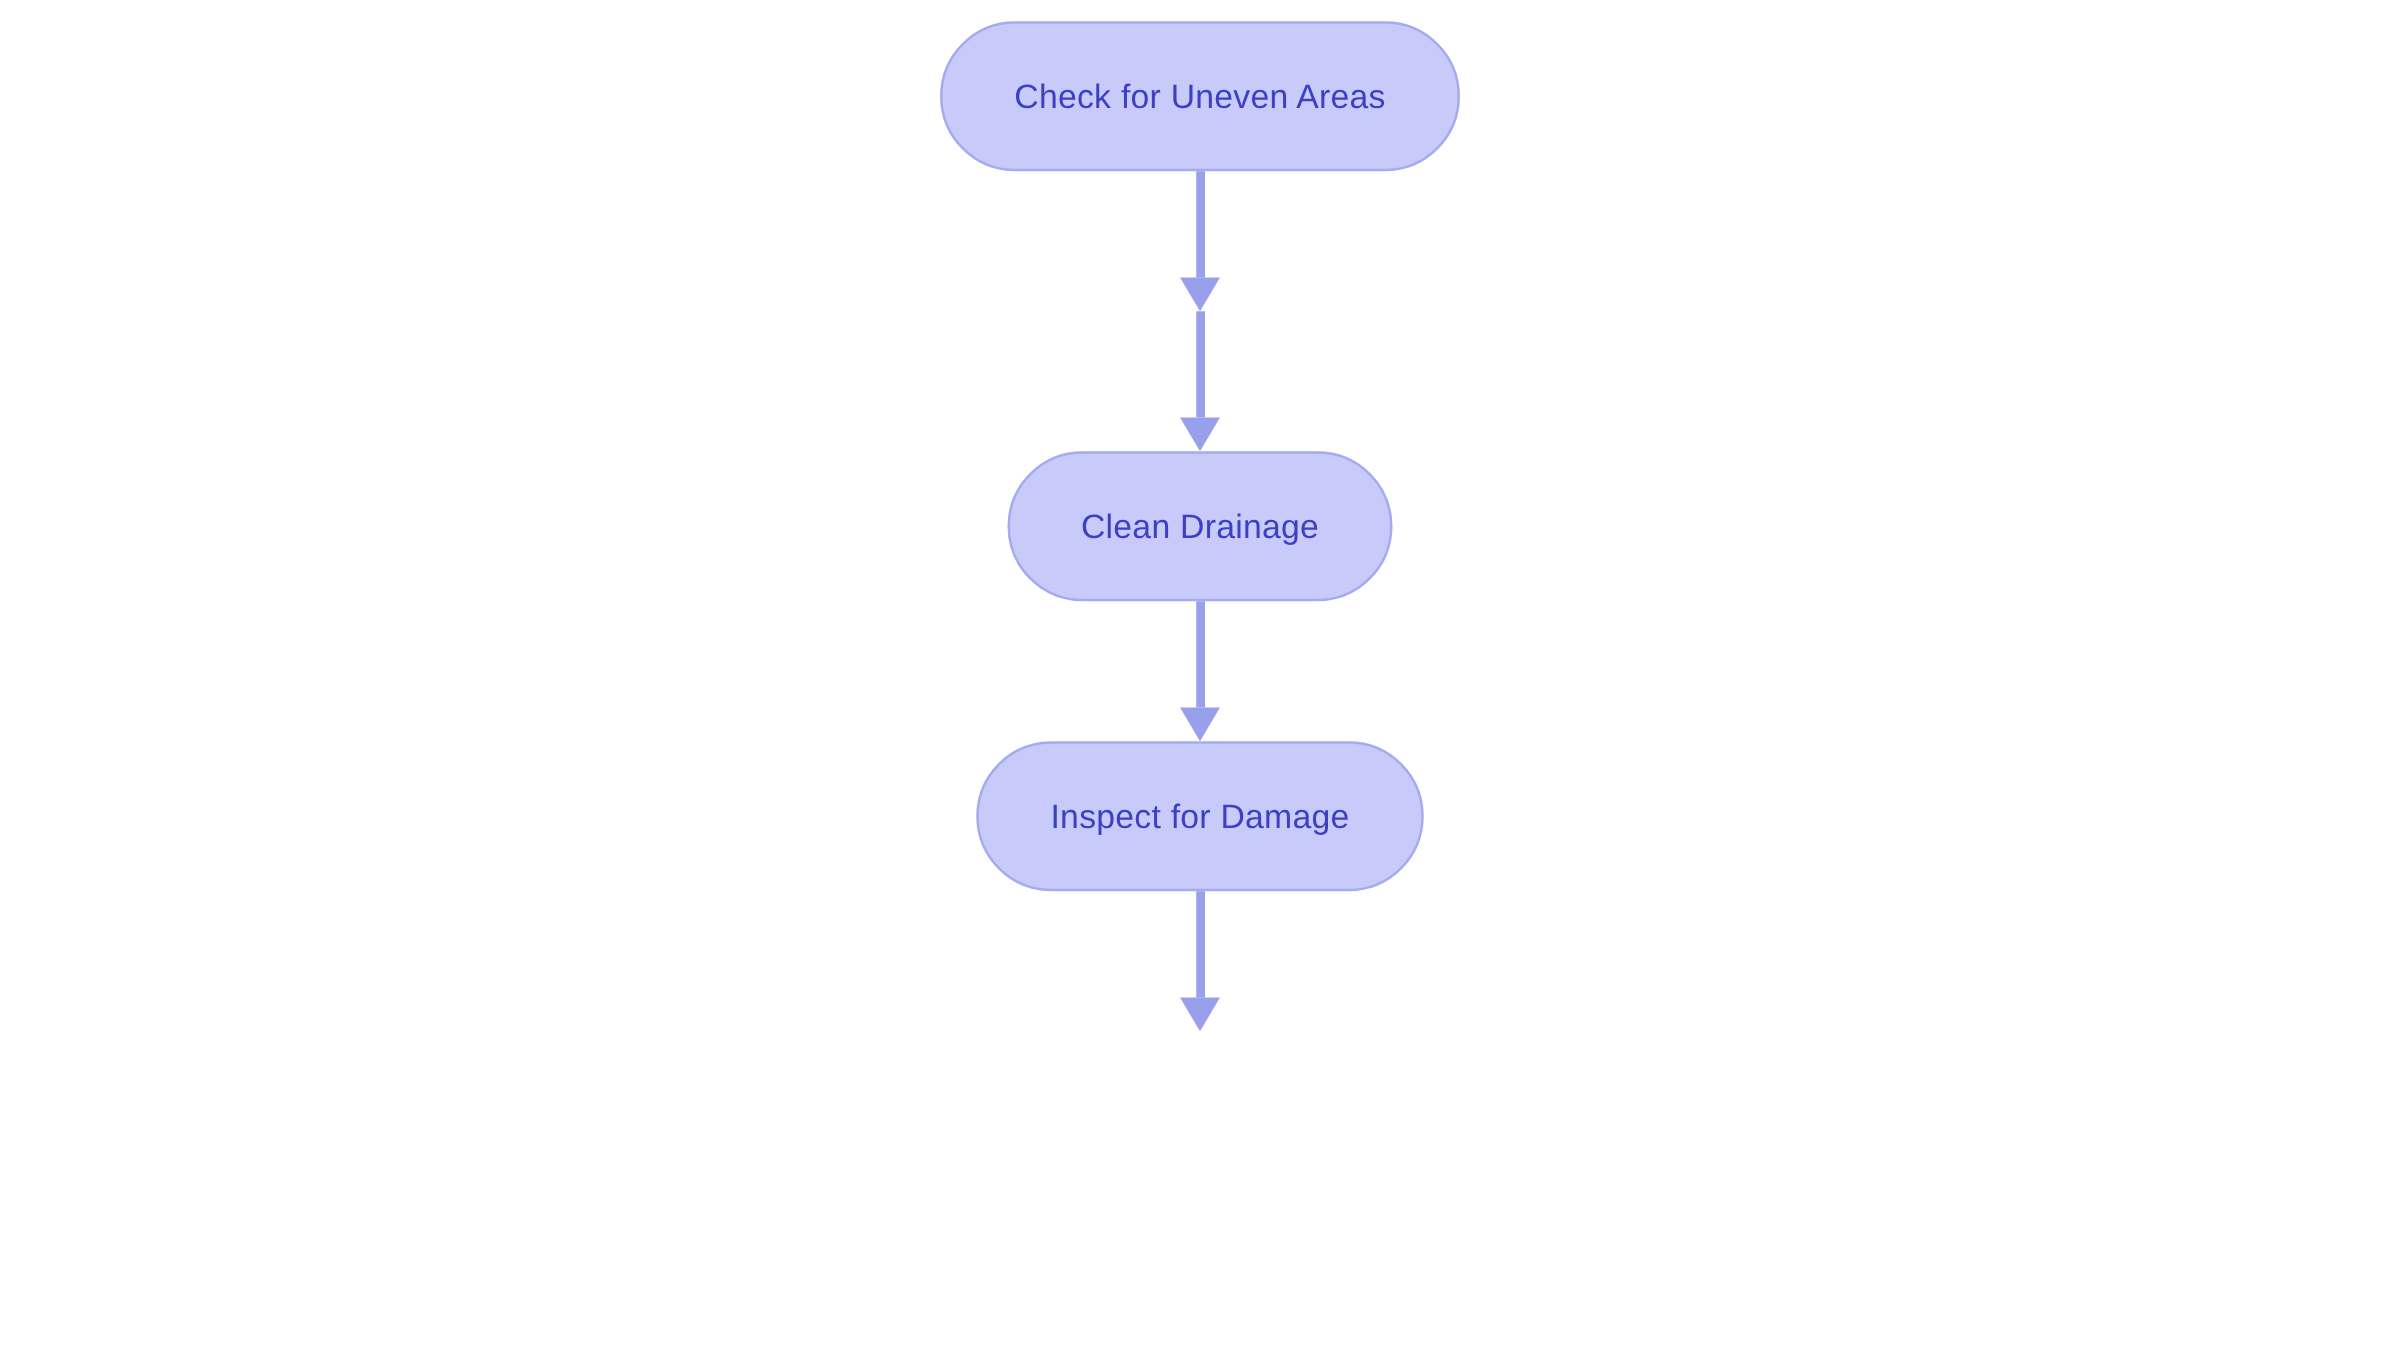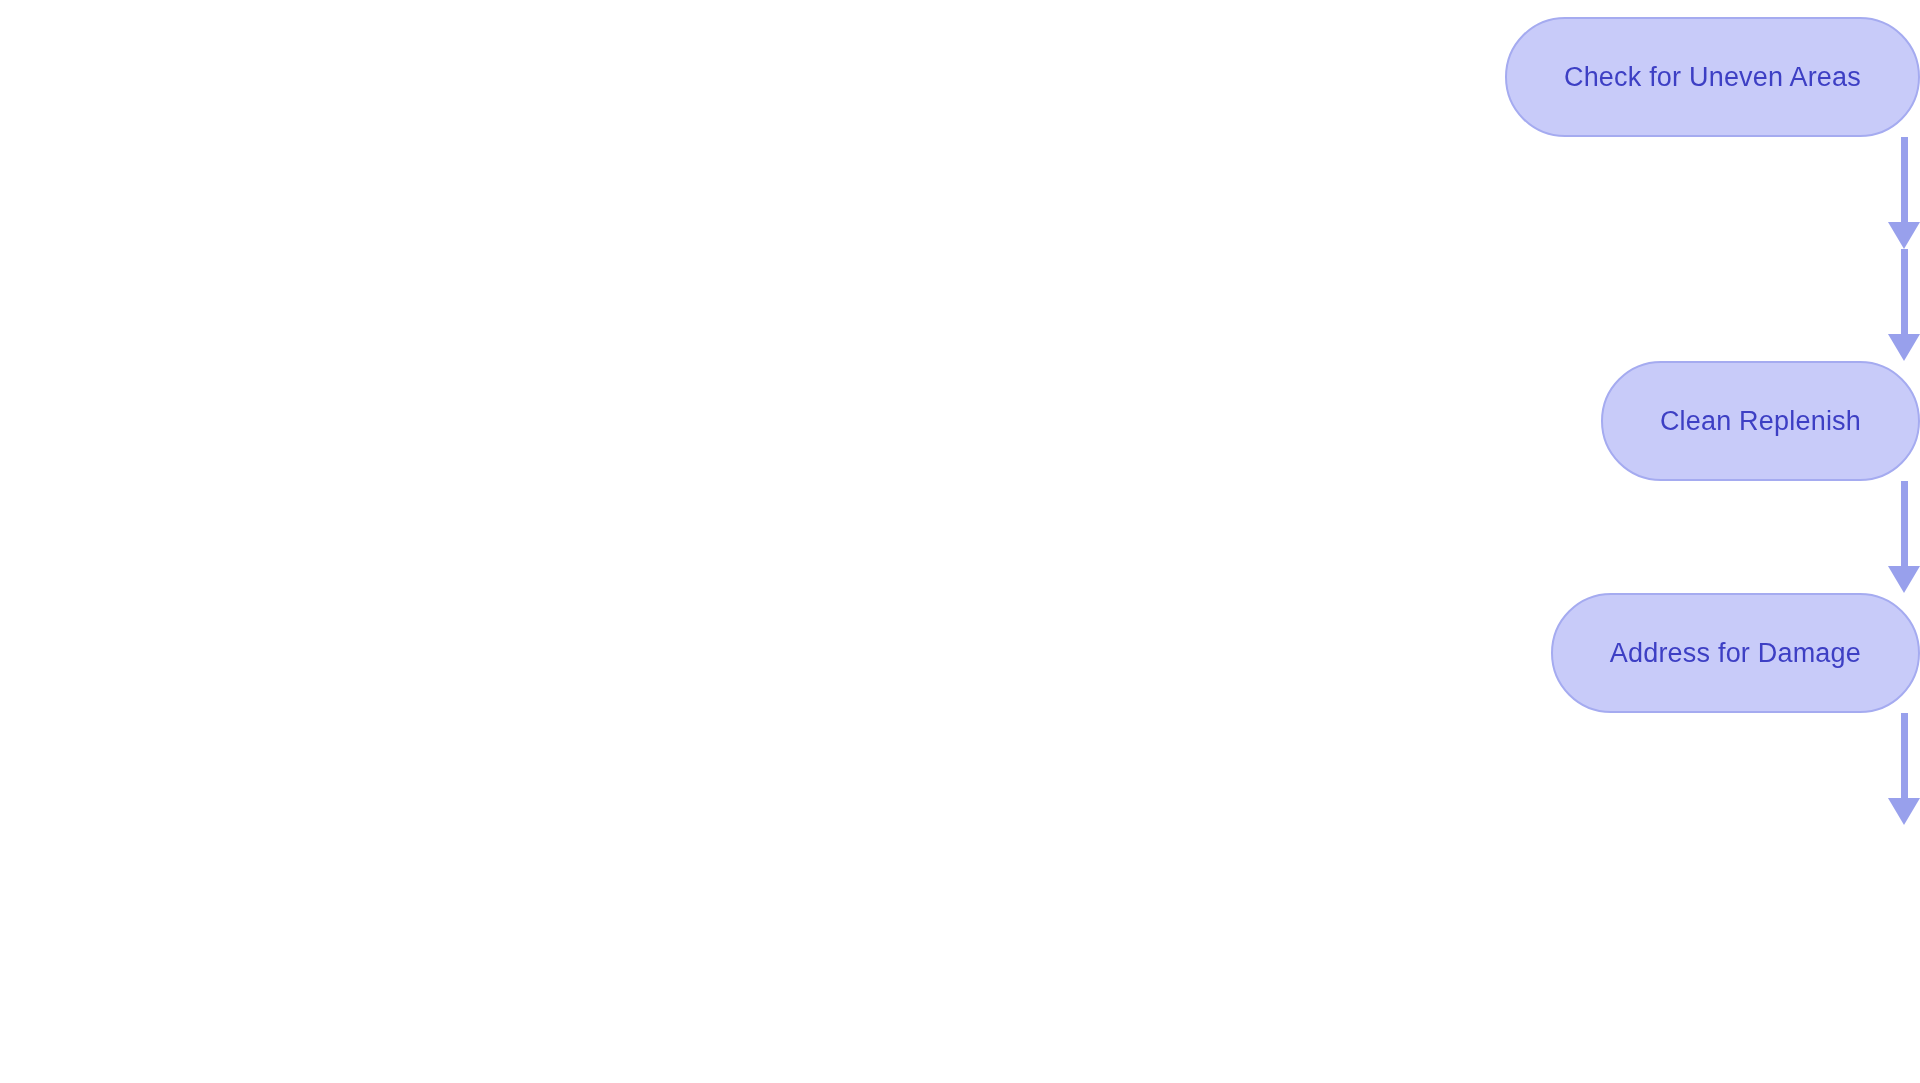--- a/index.html
+++ b/index.html
@@ -8,21 +8,21 @@
     background: #ffffff;
     font-family: "Liberation Sans", sans-serif;
   }
   .canvas {
     position: relative;
     width: 1920px;
     height: 1083px;
     background: #ffffff;
     display: flex;
     flex-direction: column;
-    align-items: flex-end;
+    align-items: center;
     padding-top: 17px;
     box-sizing: border-box;
     overflow: hidden;
   }
   .node {
     height: 120px;
     border-radius: 60px;
     background: #c8cbf9;
     border: 2px solid #a5abf0;
     display: flex;
@@ -73,30 +73,30 @@
     <div class="arrow-head"></div>
   </div>
 
 
   <div class="arrow">
     <div class="arrow-line"></div>
     <div class="arrow-head"></div>
   </div>
 
   <div class="node">
-    <span class="node-label">Clean Replenish</span>
+    <span class="node-label">Clean Drainage</span>
   </div>
 
   <div class="arrow">
     <div class="arrow-line"></div>
     <div class="arrow-head"></div>
   </div>
 
   <div class="node">
-    <span class="node-label">Address for Damage</span>
+    <span class="node-label">Inspect for Damage</span>
   </div>
 
   <div class="arrow">
     <div class="arrow-line"></div>
     <div class="arrow-head"></div>
   </div>
 
 
 </div>
 

